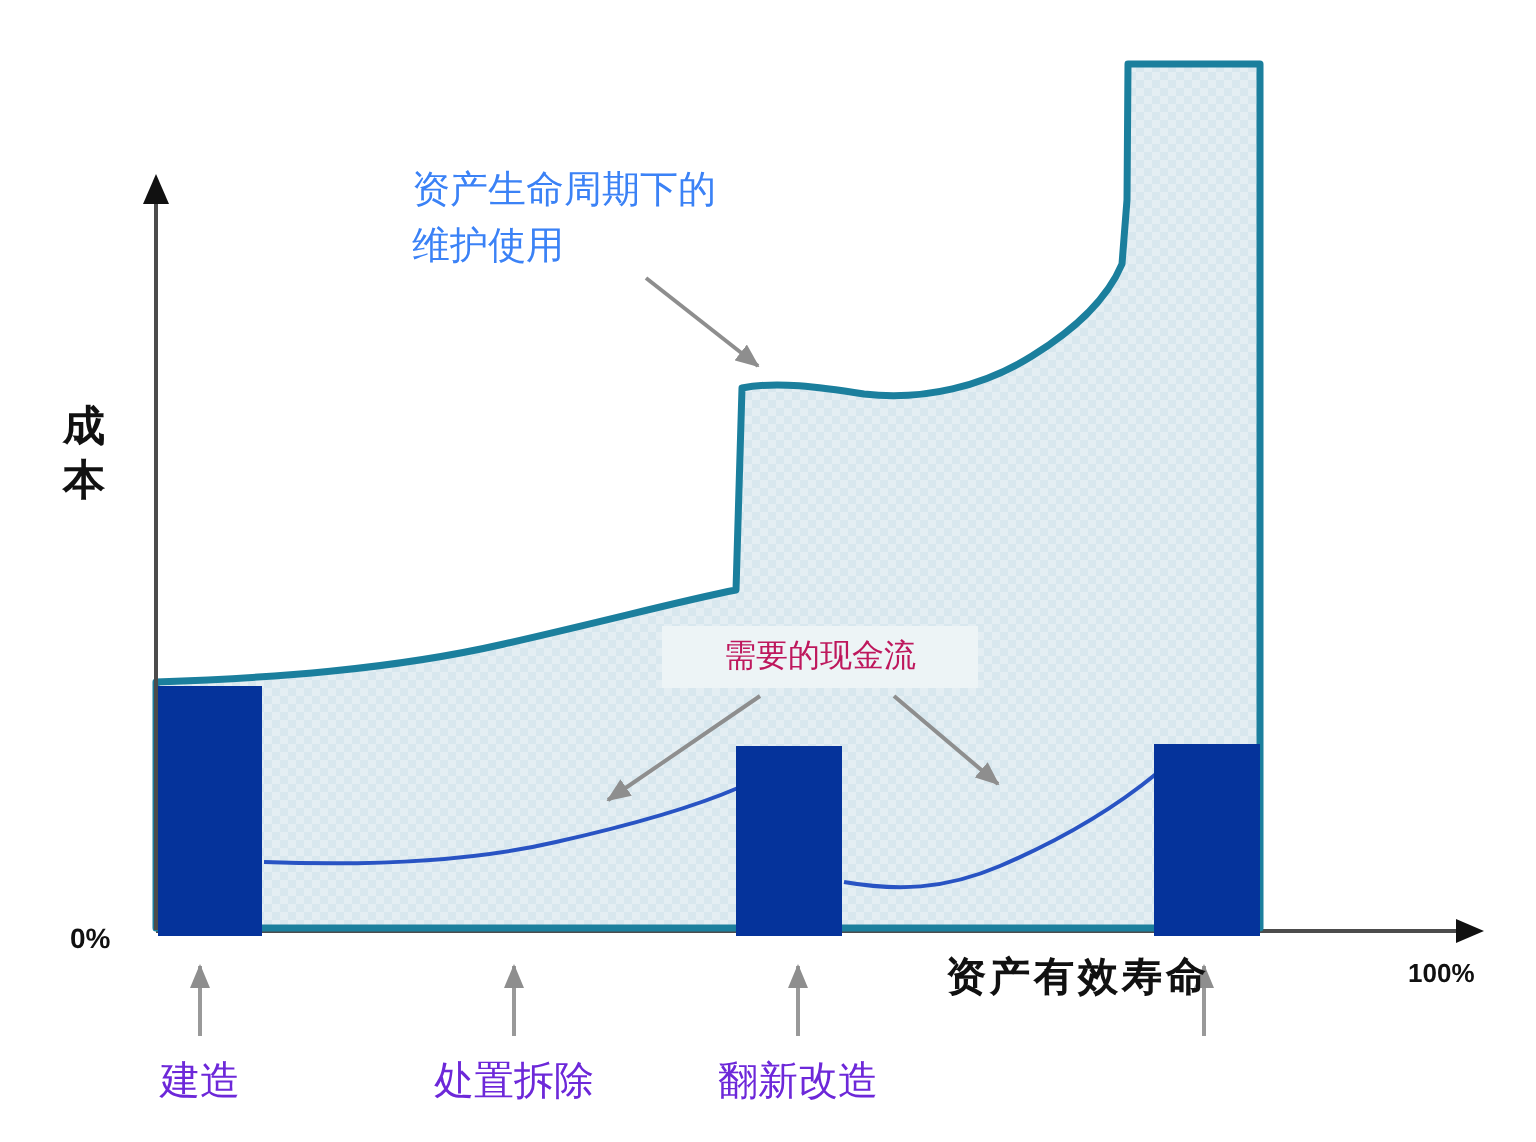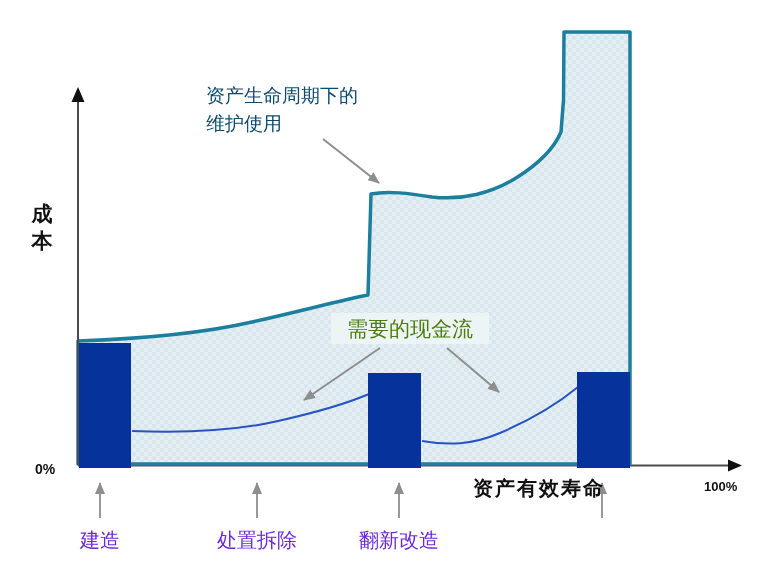--- a/index.html
+++ b/index.html
@@ -4,24 +4,24 @@
 <style>
   html,body{margin:0;padding:0;background:#ffffff;}
   #stage{
     position:relative;width:768px;height:571px;background:#ffffff;overflow:hidden;
     font-family:"Liberation Sans", sans-serif;color:#1b1b1b;
   }
   #chart-svg{position:absolute;left:0;top:0;}
   .txt{position:absolute;white-space:nowrap;}
   .ylabel{left:29px;top:200px;width:26px;text-align:center;font-size:21px;font-weight:bold;line-height:27px;color:#111;}
   .ylabel span{display:block;}
-  .annotation{left:206px;top:82px;font-size:19px;line-height:28px;color:#0c4a6e;}
+  .annotation{left:206px;top:82px;font-size:19px;line-height:28px;color:#3b82f6;}
   .cashflow-box{
     left:331px;top:313px;width:158px;height:31px;background:#edf4f6;
-    display:flex;align-items:center;justify-content:center;font-size:21px;color:#4d7c0f;
+    display:flex;align-items:center;justify-content:center;font-size:16px;color:#be185d;
   }
   .zero{left:35px;top:461px;font-size:14px;font-weight:bold;color:#111;}
   .hundred{left:704px;top:479px;font-size:13px;font-weight:bold;color:#111;}
   .xlabel{left:441px;top:475px;font-size:20px;font-weight:bold;letter-spacing:2px;color:#111;margin-left:32px;}
   .stage-label{top:527px;font-size:20px;color:#6d28d9;transform:translateX(-50%);}
   .s0{left:100px;} .s1{left:257px;} .s2{left:399px;} .s3{left:602px;}
 </style>
 </head>
 <body>
 

